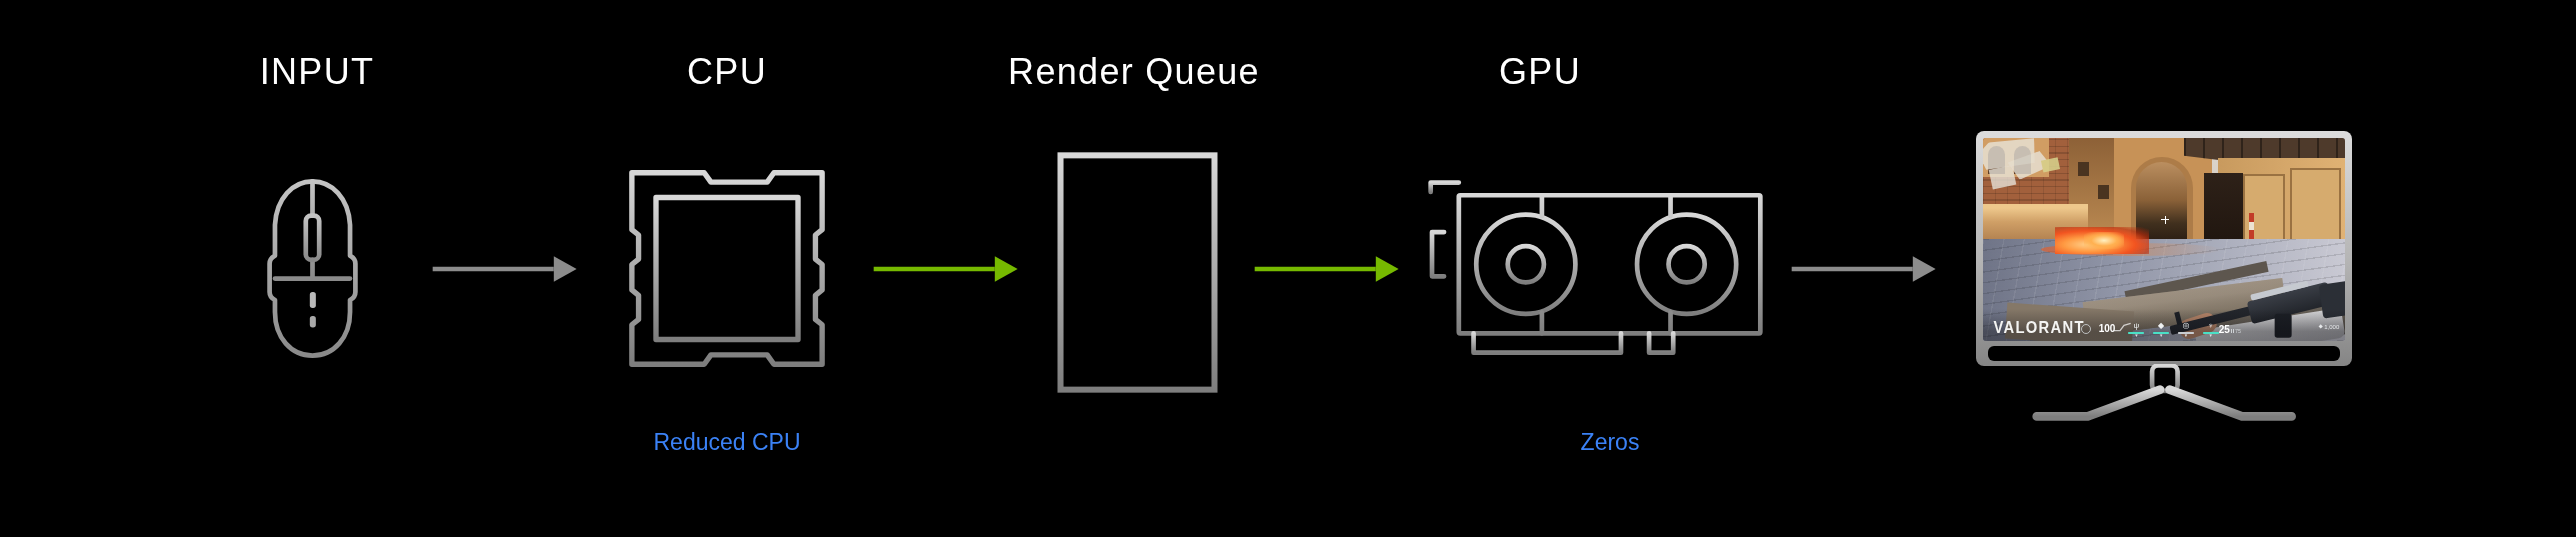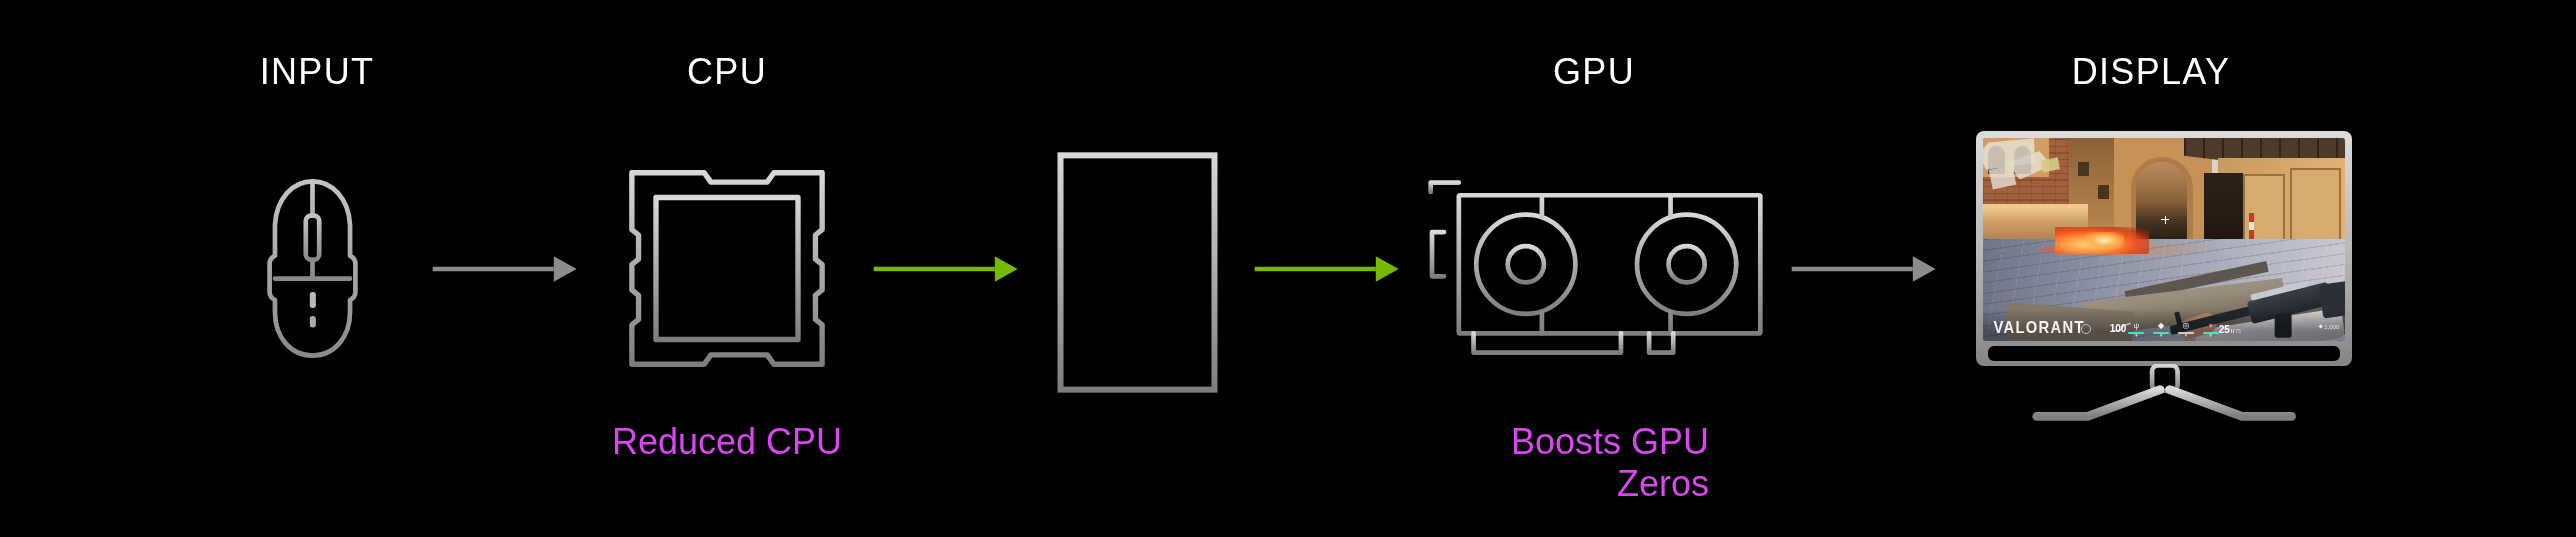--- a/index.html
+++ b/index.html
@@ -4,22 +4,22 @@
 <style>
   html,body{margin:0;padding:0;background:#000;}
   .canvas{position:relative;width:2576px;height:537px;background:#000;overflow:hidden;
           font-family:"Liberation Sans",sans-serif;}
 
   
   .stage-label{position:absolute;top:51px;transform:translateX(-50%);color:#fff;
                font-size:36px;font-weight:400;letter-spacing:1.3px;white-space:nowrap;}
 
   
-  .note{position:absolute;top:421px;transform:translateX(-50%);color:#d946ef;
-        font-size:36px;line-height:42px;text-align:right;white-space:nowrap;}
+  .note{position:absolute;top:421px;transform:translateX(-50%);color:#3b82f6;
+        font-size:23px;line-height:42px;text-align:left;white-space:nowrap;}
 
   
   .arrow{position:absolute;top:250px;width:148px;height:38px;}
 
   
   .icon-abs{position:absolute;}
 
   
   .monitor{position:absolute;left:1976px;top:131px;width:376px;height:235px;border-radius:8px;
            background:linear-gradient(180deg,#dcdcdc 0%,#b5b5b5 55%,#858585 100%);}
@@ -86,21 +86,21 @@
   .mm3{left:10.7px;top:28px;width:24px;height:20px;}
   .mm4{left:64px;top:29.5px;width:17.4px;height:12px;background:#d9d48e;}
   .crosshair-v{left:182px;top:78px;width:1.3px;height:8px;background:#fff;}
   .crosshair-h{left:178px;top:81px;width:8px;height:1.3px;background:#fff;}
 
   
   .hud{position:absolute;left:0;bottom:0;width:100%;height:32px;
        background:linear-gradient(180deg,rgba(10,10,14,0) 0%,rgba(10,10,14,.38) 70%);}
   .logo{position:absolute;left:10.7px;bottom:4.7px;font-size:14.8px;font-weight:bold;color:#f4f4f2;
         letter-spacing:1.3px;transform:scaleY(1.1);transform-origin:left bottom;}
-  .health{position:absolute;left:98px;bottom:6.7px;display:flex;align-items:center;gap:19px;}
+  .health{position:absolute;left:98px;bottom:6.7px;display:flex;align-items:center;gap:8px;}
   .shield{width:8px;height:8px;border:1.3px solid rgba(220,225,230,.75);border-radius:50%;}
   .hp{font-size:10px;font-weight:bold;color:#fff;}
   .spark{position:absolute;left:131px;bottom:8.7px;}
   .abilities{position:absolute;left:145px;bottom:2px;display:flex;gap:7.4px;}
   .ab{width:17.4px;display:flex;flex-direction:column;align-items:center;}
   .ab-glyph{font-size:8px;line-height:9.4px;color:#eef1f2;}
   .ab-bar{width:16px;height:2px;border-radius:0.7px;margin-top:1.3px;}
   .bar-teal{background:#49e0c6;}
   .bar-gray{background:#c9ccd0;}
   .ab-chev{font-size:4.7px;line-height:4.7px;color:#dfe3e6;}
@@ -126,22 +126,22 @@
       </linearGradient>
       <linearGradient id="metal2" x1="0" y1="0" x2="0" y2="1">
         <stop offset="0" stop-color="#c4c4c4"></stop>
           <stop offset="1" stop-color="#8a8a8a"></stop>
       </linearGradient>
     </defs>
   </svg>
 
   <div class="stage-label" style="left:317px">INPUT</div>
   <div class="stage-label" style="left:727px">CPU</div>
-  <div class="stage-label" style="left:1594px">GPU</div>
-  <div class="stage-label" style="left:2151px">DISPLAY</div>
+  <div class="stage-label" style="left:1134px">Render Queue</div>
+  <div class="stage-label" style="left:1540px">GPU</div>
 
   <svg class="icon-abs" style="left:266px;top:178px" width="93" height="181" viewBox="0 0 138 270">
     <g fill="none" stroke="url(#metal2)" stroke-width="7" stroke-linejoin="round" stroke-linecap="round">
       <path d="M69,5 C40,5 15,30 13,70 L13,116 Q5,120 5,128 L5,170 Q5,178 13,182 L13,200 C13,238 37,265 69,265 C101,265 125,238 125,200 L125,182 Q133,178 133,170 L133,128 Q133,120 125,116 L125,70 C123,30 98,5 69,5 Z"></path>
       <path d="M69,5 L69,56 M69,122 L69,150 M13,150 L125,150"></path>
       <rect x="59" y="56" width="20" height="66" rx="8"></rect>
     </g>
     <rect x="65" y="170" width="9" height="24" rx="4" fill="#b9b9b9"></rect>
     <rect x="65" y="206" width="9" height="17" rx="4" fill="#a9a9a9"></rect>
   </svg>
@@ -189,21 +189,20 @@
     <line x1="4" y1="28" x2="184" y2="28" stroke="#8c8c8c" stroke-width="7"></line>
     <polygon points="184,9 184,47 218,28" fill="#8c8c8c"></polygon>
   </svg>
 
   <div class="note" style="left:727px">
     <div>Reduced CPU</div>
   </div>
   <div class="note" style="left:1137px">
   </div>
   <div class="note" style="left:1610px">
-    <div>Boosts GPU</div>
     <div>Zeros</div>
   </div>
 
   <div class="monitor">
     <div class="screen">
 
       <div class="scene-el brick"></div>
       <div class="scene-el balc">
         <div class="ba" style="left:5.4px"></div>
         <div class="ba" style="left:31px"></div>

